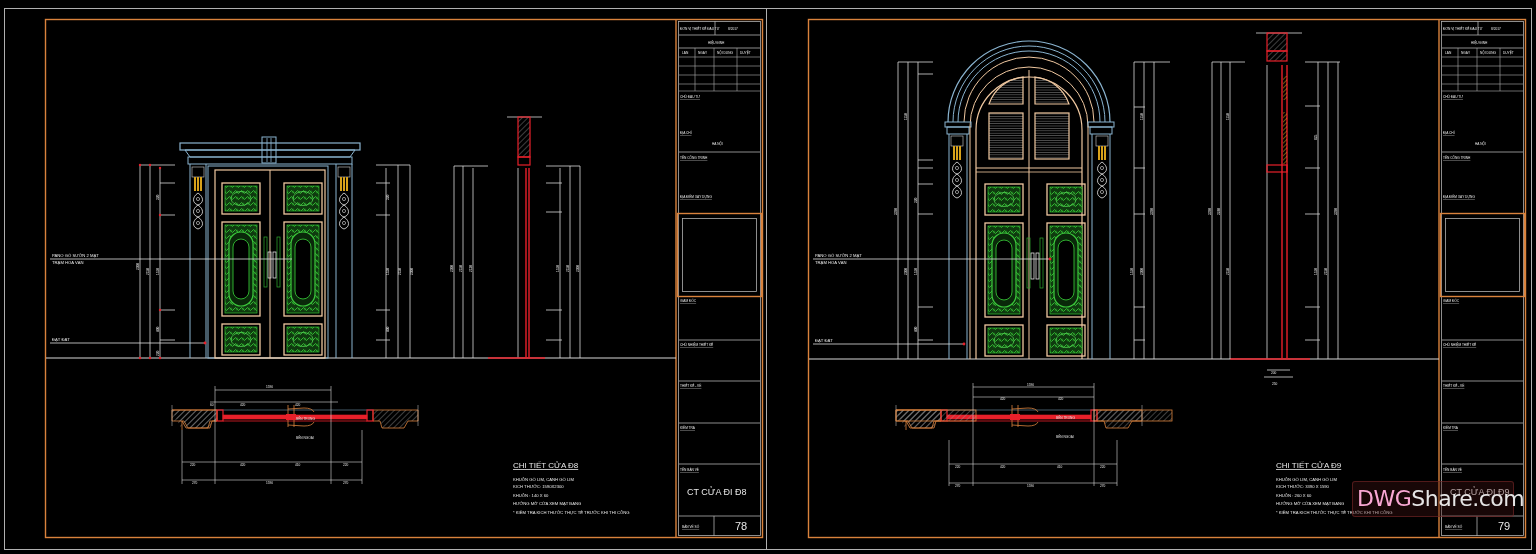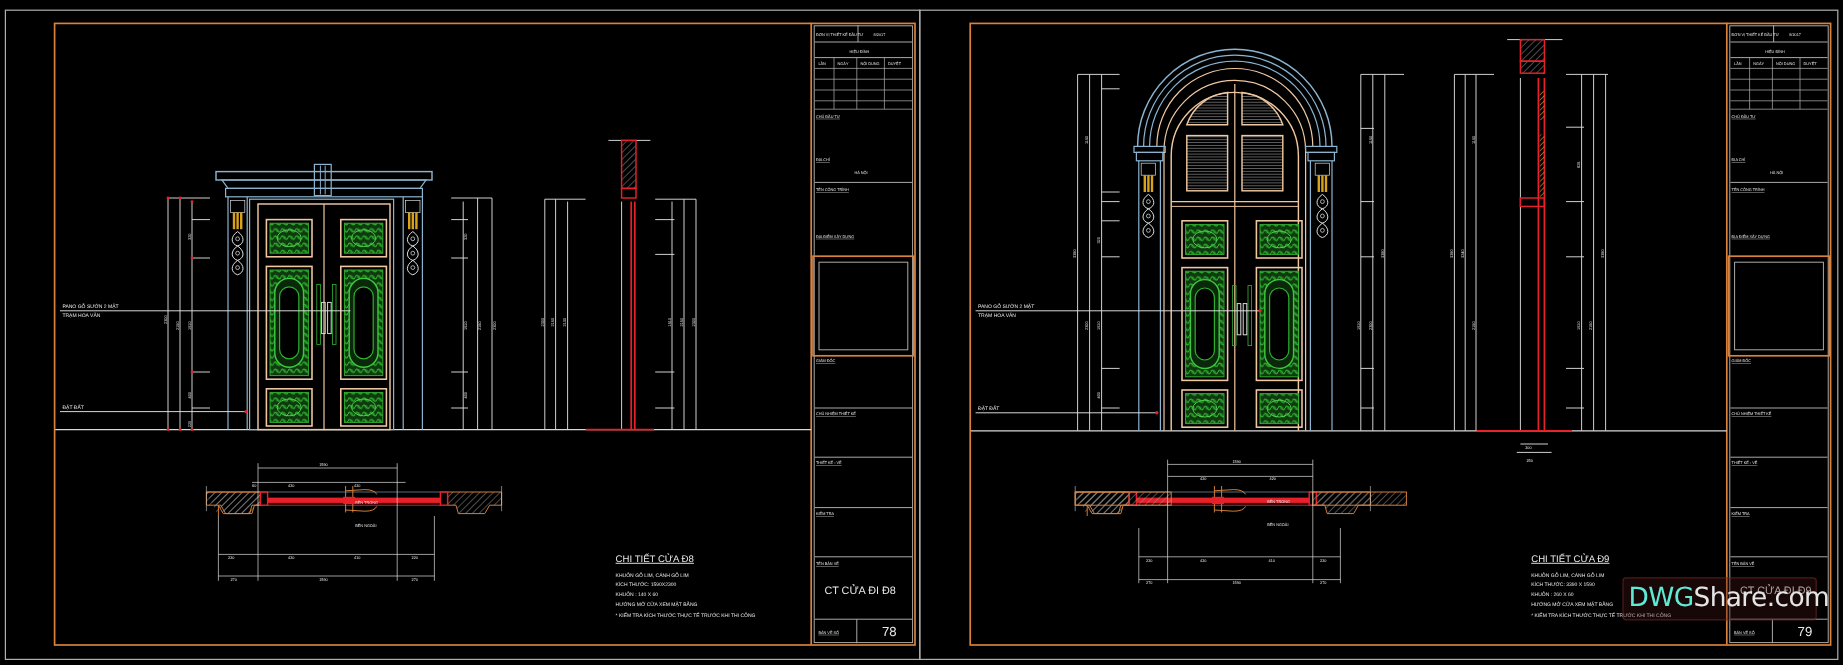--- a/index.html
+++ b/index.html
@@ -5,21 +5,21 @@
   html,body{margin:0;padding:0;background:#000;}
   body{width:1536px;height:554px;position:relative;overflow:hidden;font-family:"Liberation Sans",sans-serif;color:#fff;}
   svg{position:absolute;left:0;top:0;}
   .t{font-family:"Liberation Sans",sans-serif;fill:#e8e8e8;}
   .xs{font-size:3.2px;}
   .ttl{font-size:8px;text-decoration:underline;}
   .note{font-size:4.2px;}
   .big{font-size:9px;}
   .num{font-size:11px;}
   .wm{position:absolute;left:1352px;top:481px;width:156px;height:34px;border:1px solid rgba(120,40,40,.6);border-radius:3px;background:rgba(70,20,20,.35);font-family:"DejaVu Sans",sans-serif;font-size:22px;line-height:34px;padding-left:4px;letter-spacing:-0.5px;}
-  .wm .a{color:#5eead4;}
+  .wm .a{color:#f9a8d4;}
   .wm .b{color:#e5e5e5;}
 </style>
 </head>
 <body>
 
 <svg width="1536" height="554" viewBox="0 0 1536 554" xmlns="http://www.w3.org/2000/svg">
   <defs>
     <pattern id="hatch" width="4" height="4" patternUnits="userSpaceOnUse" patternTransform="rotate(45)">
       <line x1="0" y1="0" x2="0" y2="4" stroke="#9a9a9a" stroke-width="0.8"></line>
     </pattern>

